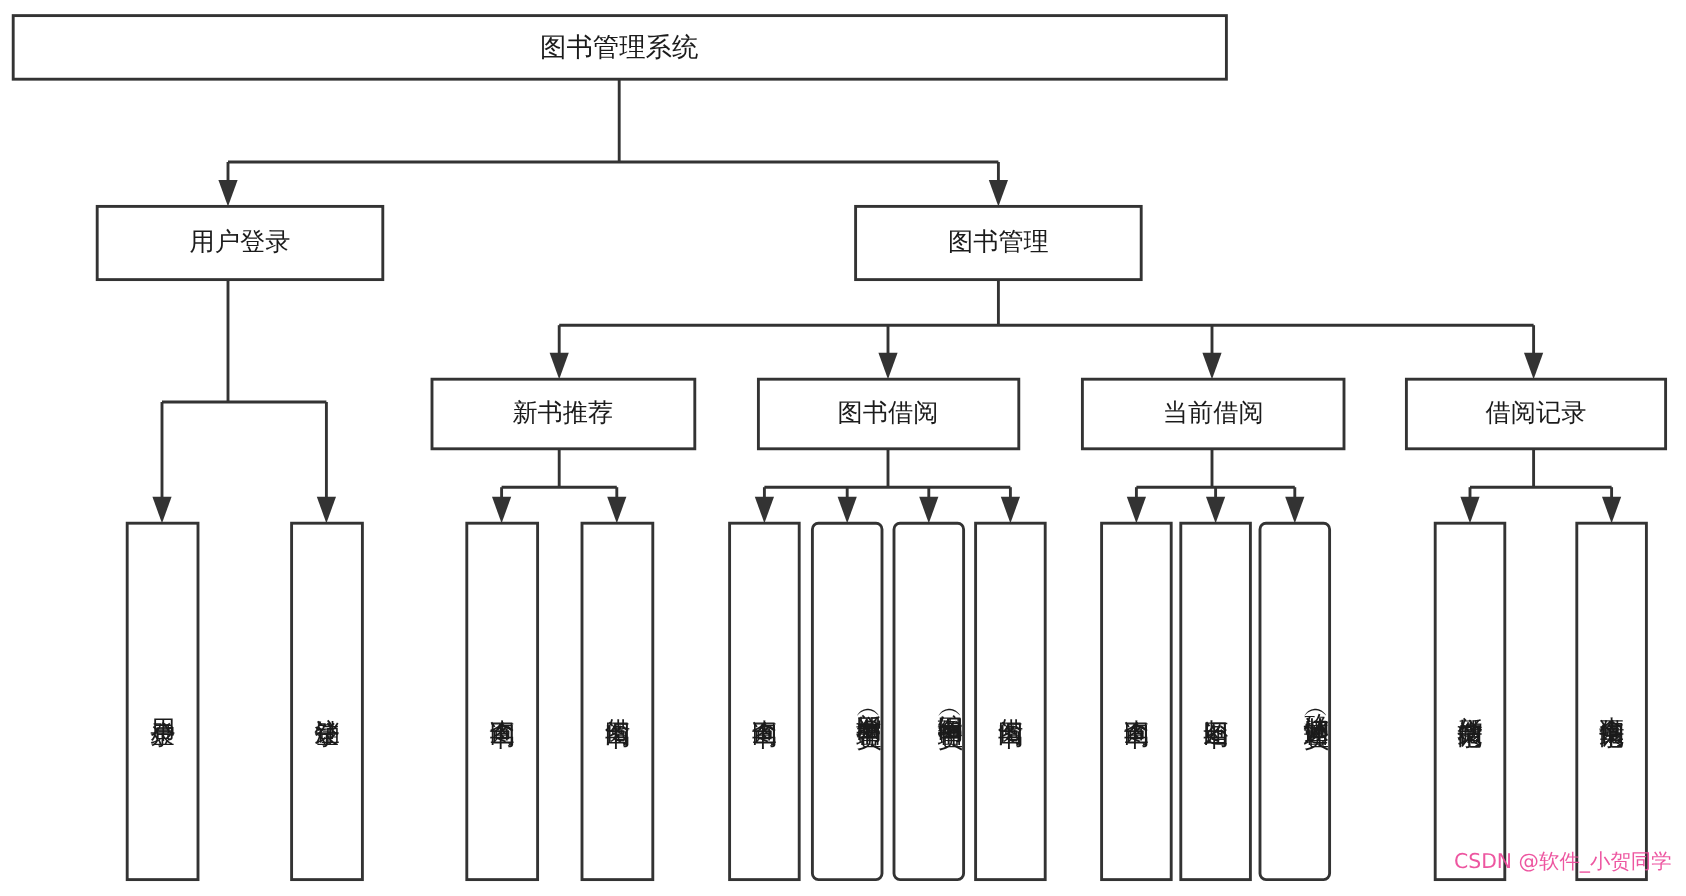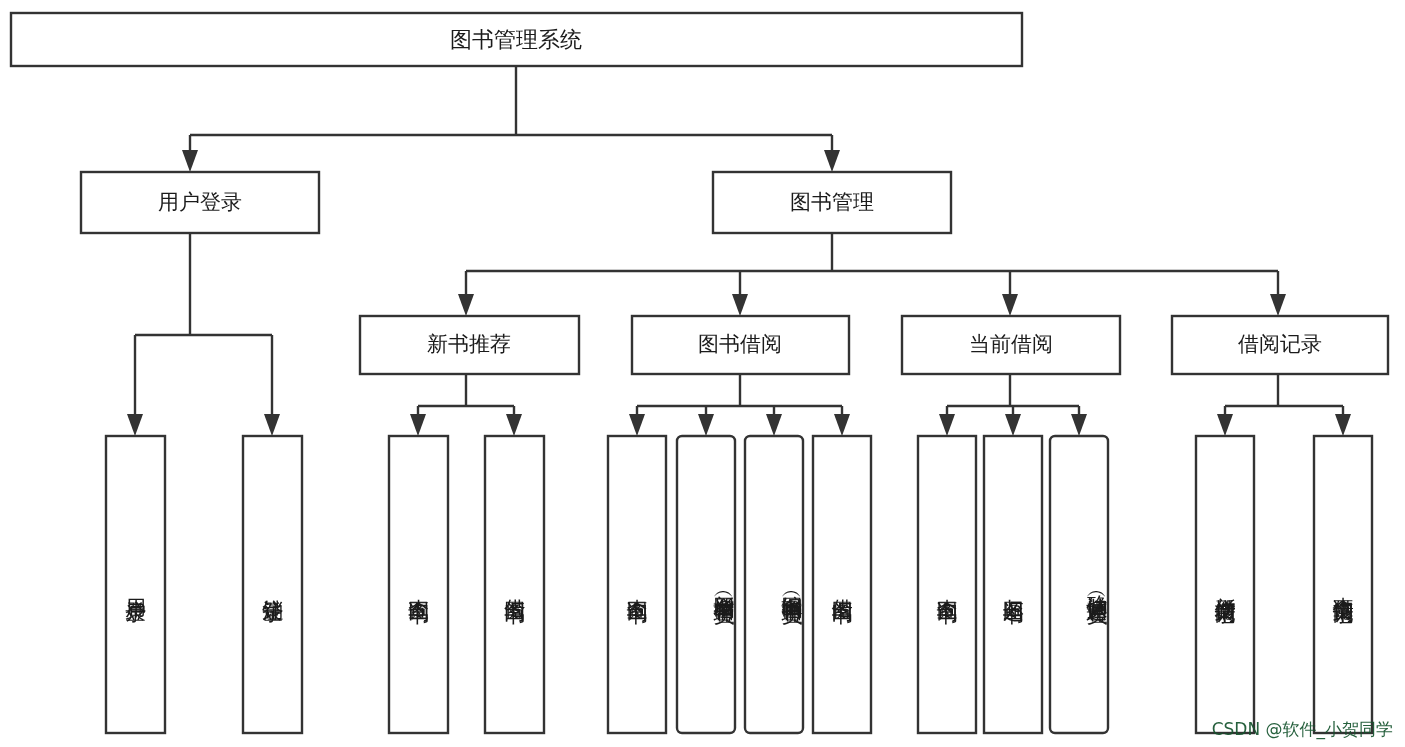--- a/index.html
+++ b/index.html
@@ -69,24 +69,24 @@
     display: flex;
     align-items: center;
     justify-content: center;
     text-align: center;
     white-space: nowrap;
     pointer-events: none;
   }
   .watermark {
     position: absolute;
     right: 12px;
-    bottom: 6px;
+    bottom: 18px;
     font-family: "DejaVu Sans", "Liberation Sans", sans-serif;
     font-size: 17px;
-    color: #14532d;
+    color: #ec4899;
     opacity: 0.92;
     white-space: nowrap;
     user-select: none;
   }
 </style>
 </head>
 <body>
 
 <div id="diagram-root">
 

